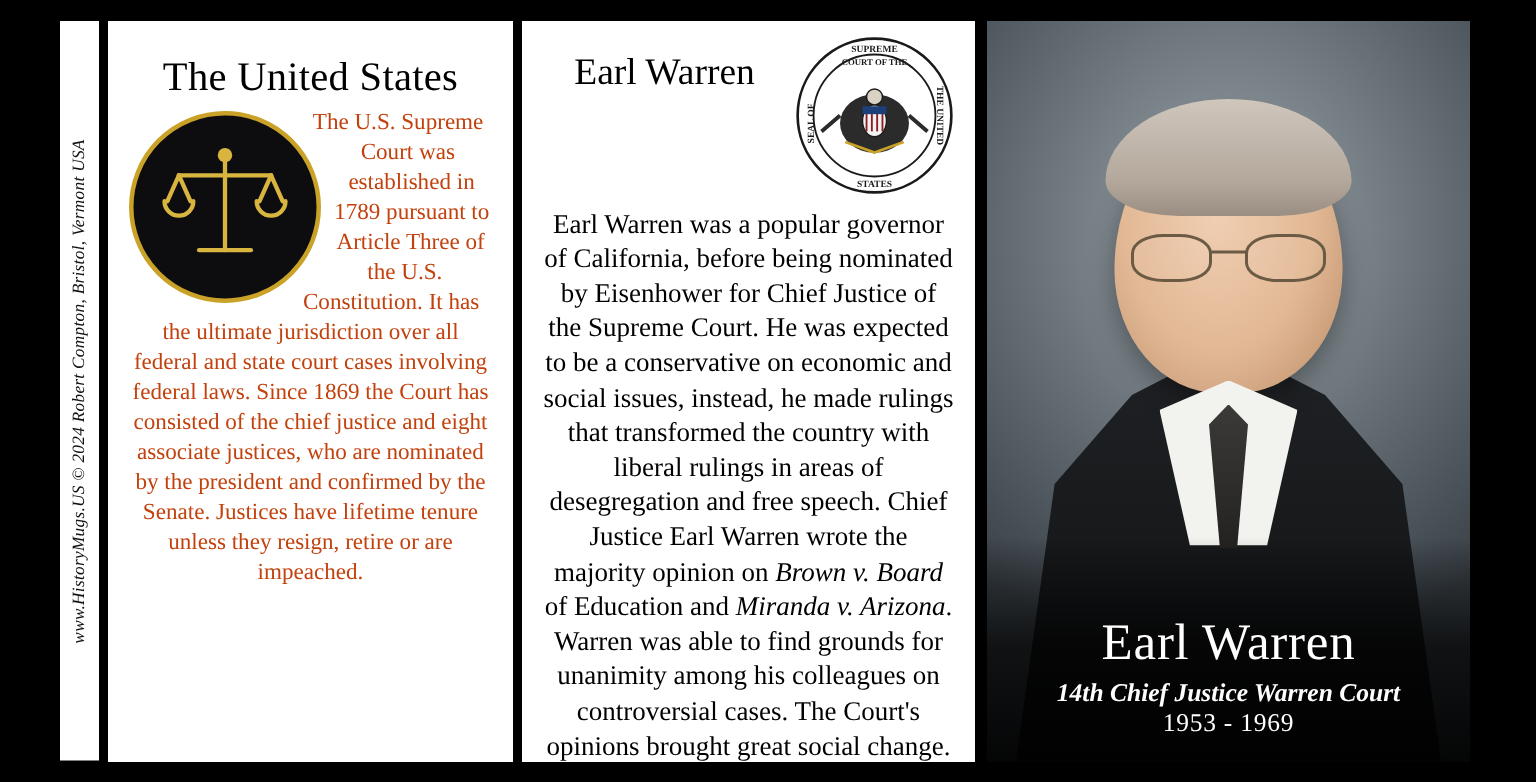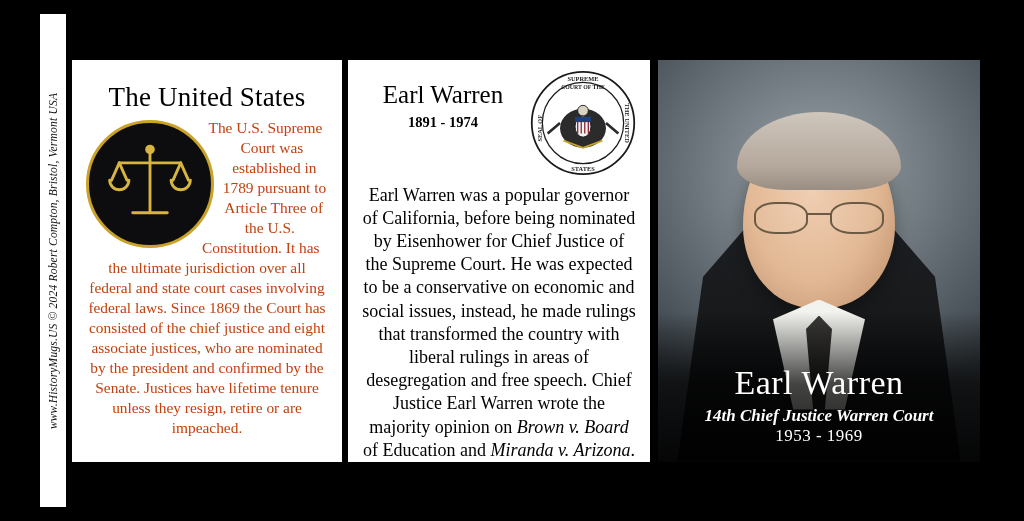--- a/index.html
+++ b/index.html
@@ -21,21 +21,21 @@
     display: flex;
     align-items: center;
     justify-content: flex-start;
     box-sizing: border-box;
     padding: 14px 0 14px 40px;
   }
 
   
   .panel {
     background: #ffffff;
-    height: 402px;
+    height: 494px;
     box-sizing: border-box;
     position: relative;
     overflow: hidden;
   }
 
   
   .spine {
     width: 26px;
     height: 493px;
     background: #ffffff;
@@ -298,21 +298,20 @@
       </span>
       <span>The U.S. Supreme Court was established in 1789 pursuant to Article Three of the</span>
       <span>U.S. Constitution.  It has the ultimate jurisdiction over all federal and state court cases involving federal laws.  Since 1869 the Court has consisted of the chief justice and eight associate justices, who are nominated by the president and confirmed by the Senate.  Justices have lifetime tenure unless they resign, retire or are impeached.</span>
     </div>
   </div>
 
   <div class="panel panel-bio">
     <div class="bio-header">
       <div class="bio-names">
         <div class="bio-name">Earl Warren</div>
-        <div class="bio-dates">1891 - 1974</div>
       </div>
       <div class="eagle-seal">
         <svg width="106" height="106" viewBox="0 0 120 120" aria-hidden="true">
           <circle cx="60" cy="60" r="58" fill="#ffffff" stroke="#1a1a1a" stroke-width="2"></circle>
           <circle cx="60" cy="60" r="46" fill="#ffffff" stroke="#1a1a1a" stroke-width="1.4"></circle>
           <g fill="#1a1a1a" font-family="Liberation Serif, serif" font-size="7.2" font-weight="bold">
             <text x="60" y="12" text-anchor="middle">SUPREME</text>
             <text x="60" y="114" text-anchor="middle">STATES</text>
             <text x="14" y="66" text-anchor="middle" transform="rotate(-90 14 66)">SEAL OF</text>
             <text x="107" y="60" text-anchor="middle" transform="rotate(90 107 60)">THE UNITED</text>

